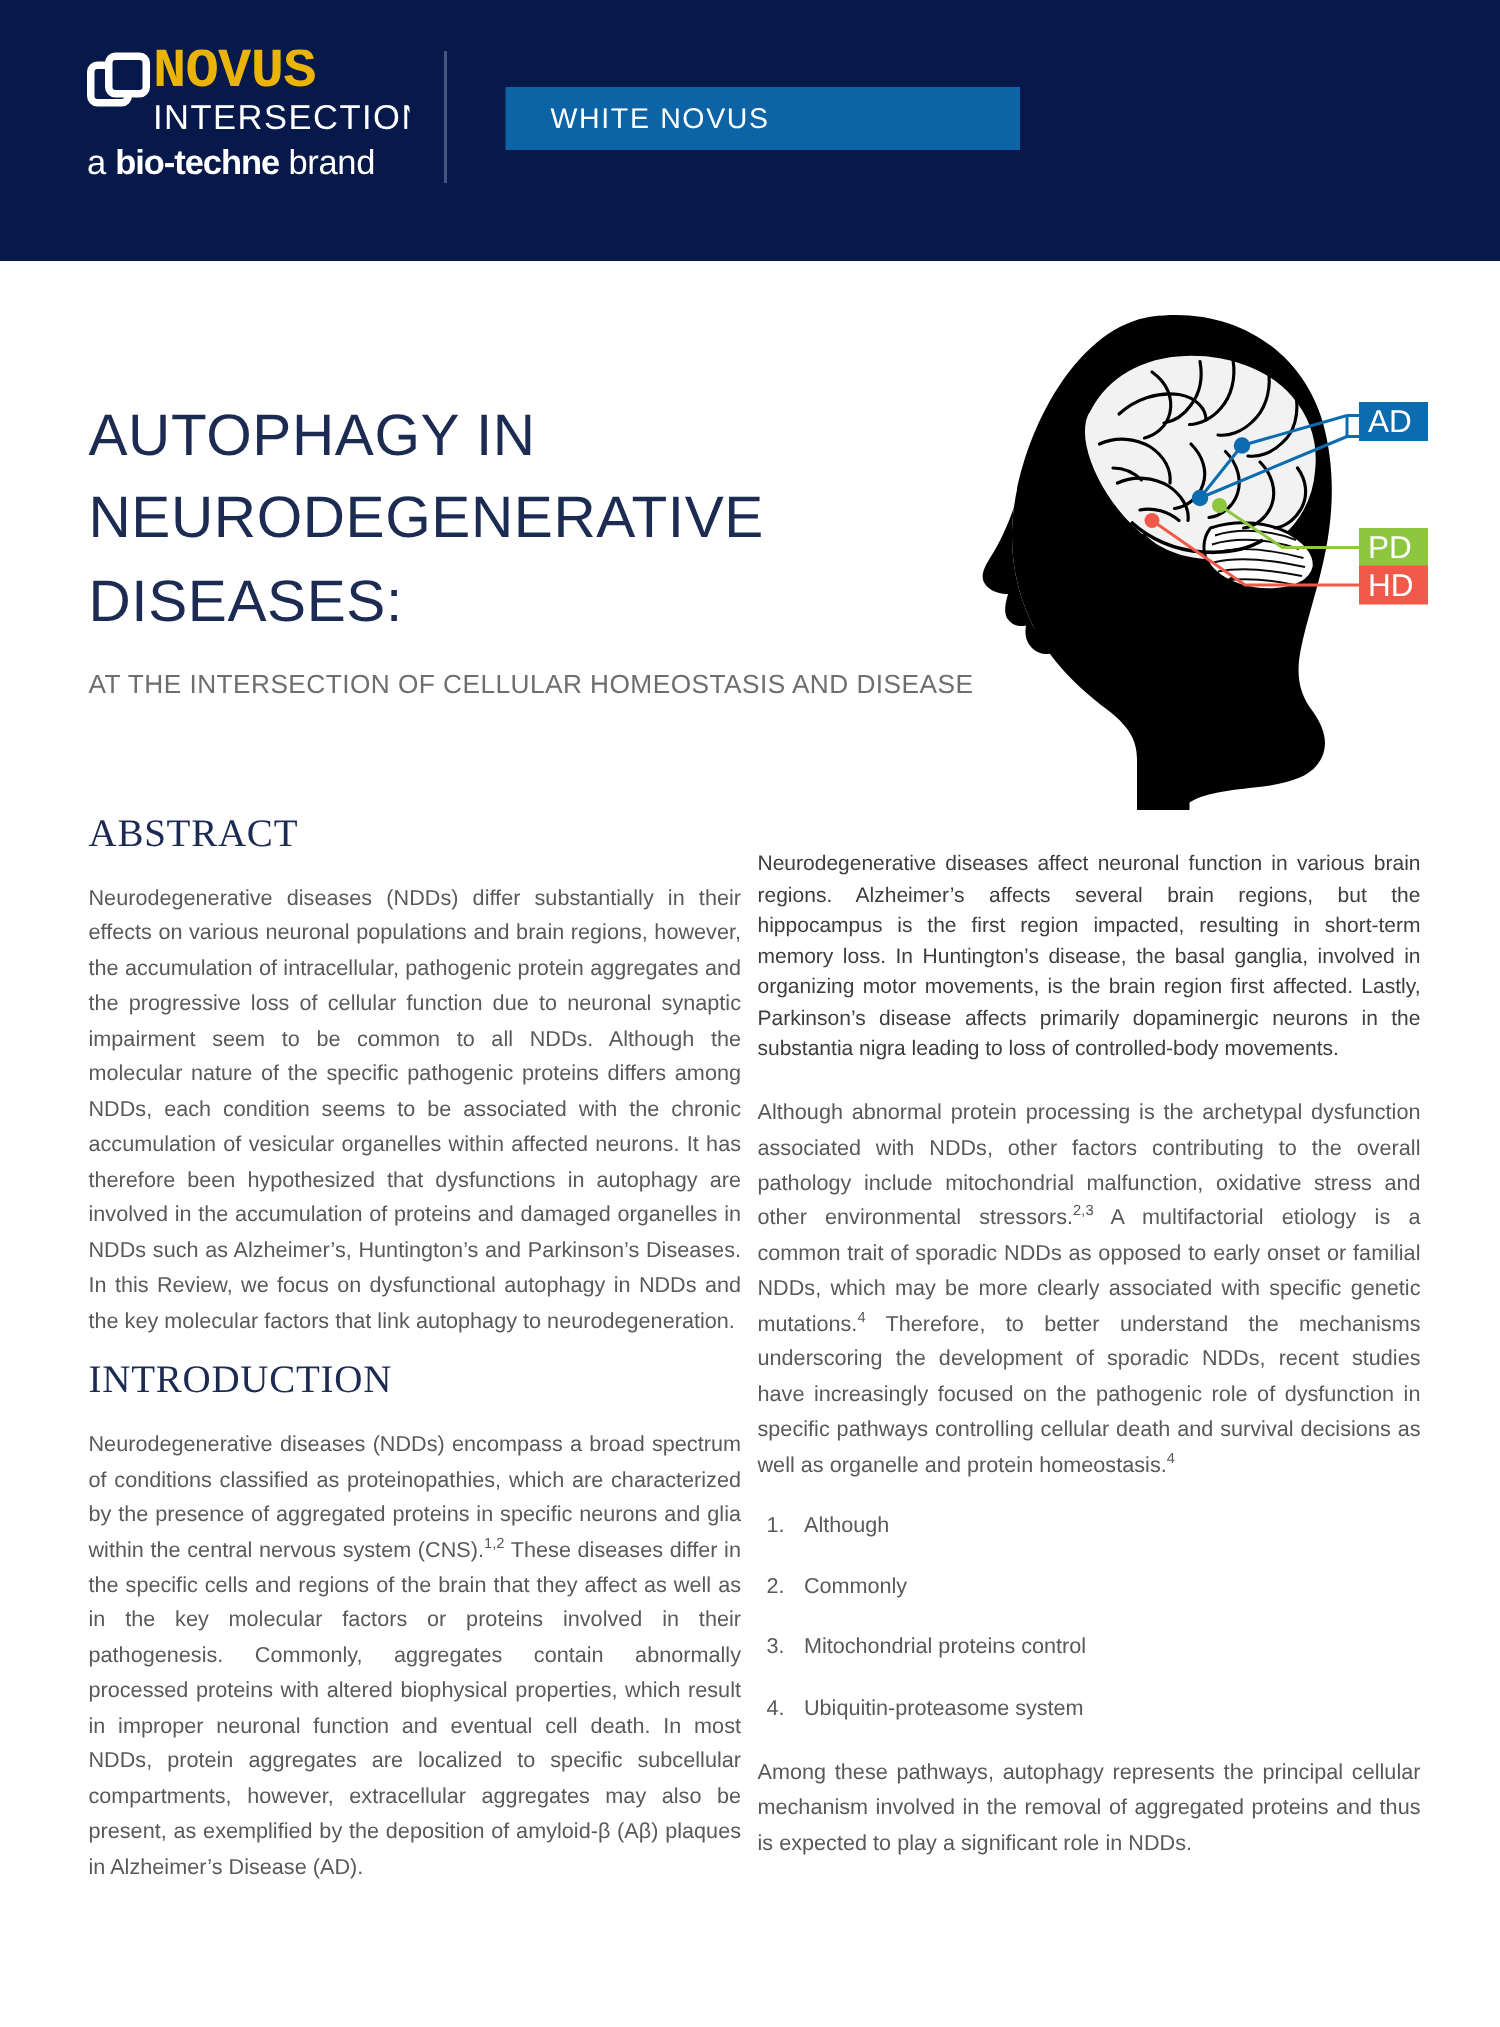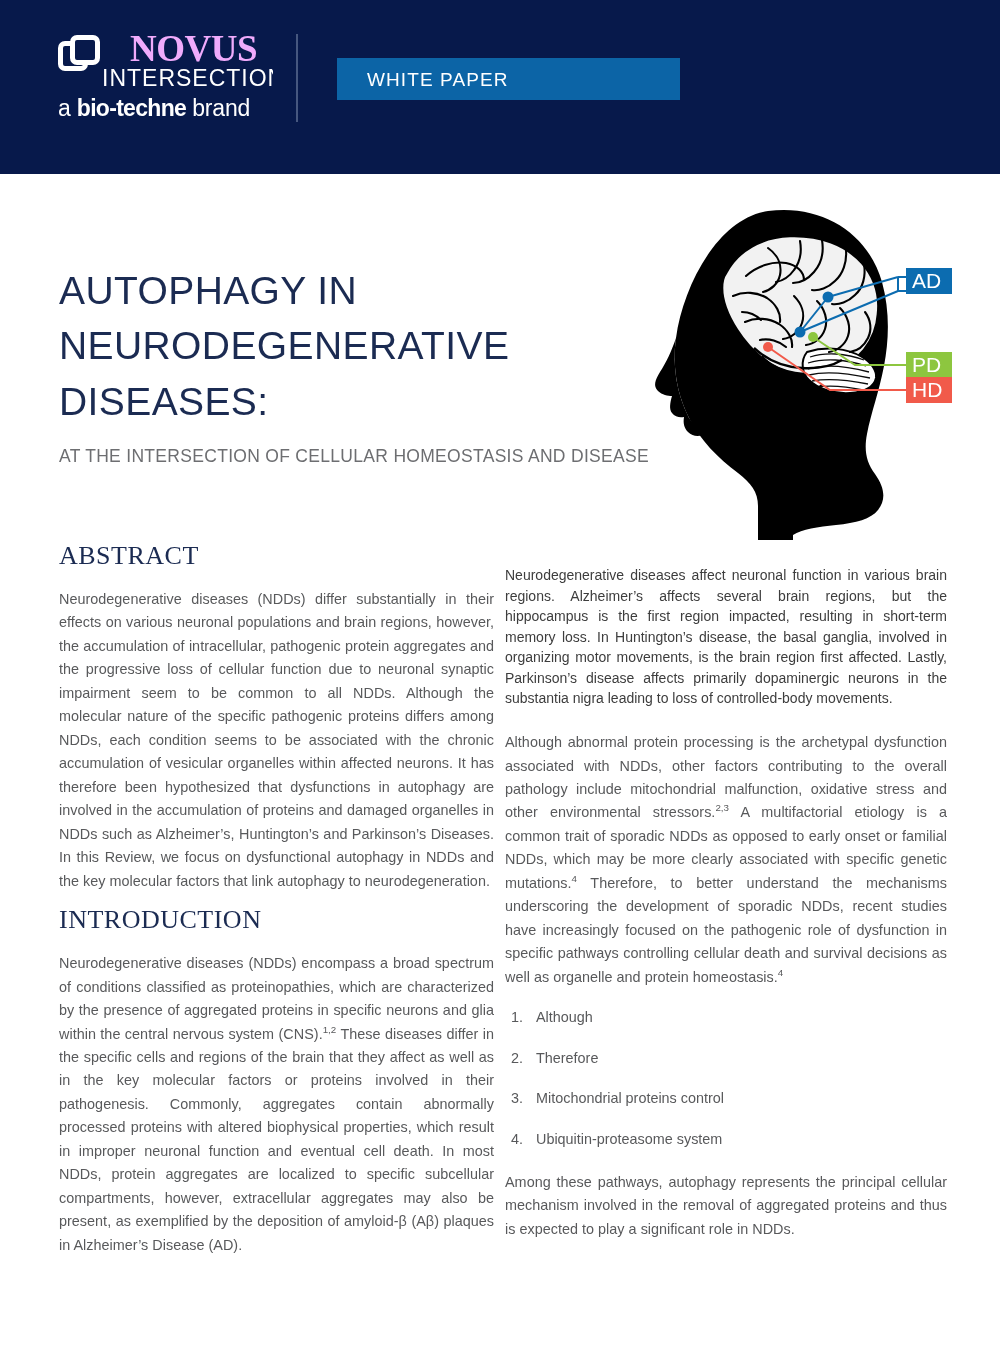--- a/index.html
+++ b/index.html
@@ -56,28 +56,27 @@
     box-sizing: border-box;
   }
   .logo-mark .sq-a { left: 0; top: 6px; width: 30px; height: 30px; }
   .logo-mark .sq-b { left: 12px; top: 0px; width: 30px; height: 30px; background: #07194b; }
   .logo-word-wrap {
     margin-left: 2px;
     display: flex;
     flex-direction: column;
   }
   .logo-novus {
-    font-family: Liberation Serif, serif;
+    font-family: Liberation Mono, monospace;
     font-size: 37px;
     font-weight: 700;
     letter-spacing: -0.5px;
     line-height: 0.86;
-    color: #f0abfc;
+    color: #eab308;
     white-space: nowrap;
-    text-align: center;
   }
   .logo-biologicals {
     font-family: "Liberation Sans", sans-serif;
     font-size: 23px;
     font-weight: 400;
     letter-spacing: 1.0px;
     line-height: 1.05;
     color: #ffffff;
     white-space: nowrap;
     margin-top: 1px;
@@ -230,21 +229,21 @@
         <div class="logo-novus">NOVUS</div>
         <div class="logo-biologicals">INTERSECTION</div>
       </div>
     </div>
     <div class="logo-brand"><span>a </span><b>bio-techne</b><span> brand</span></div>
   </div>
 
   <div class="header-divider"></div>
 
   <div class="white-paper-tag">
-    <span>WHITE PAPER</span>
+    <span>WHITE NOVUS</span>
   </div>
 </div>
 
 <div class="title-wrap">
   <h1 class="doc-title">
     <span>AUTOPHAGY IN</span><br>
     <span>NEURODEGENERATIVE DISEASES:</span>
   </h1>
   <div class="doc-subtitle">AT THE INTERSECTION OF CELLULAR HOMEOSTASIS AND DISEASE</div>
 </div>
@@ -342,19 +341,19 @@
 </div>
 
 <div class="col-right">
 
   <p class="caption-text">Neurodegenerative diseases affect neuronal function in various brain regions. Alzheimer’s affects several brain regions, but the hippocampus is the first region impacted, resulting in short-term memory loss. In Huntington’s disease, the basal ganglia, involved in organizing motor movements, is the brain region first affected. Lastly, Parkinson’s disease affects primarily dopaminergic neurons in the substantia nigra leading to loss of controlled-body movements.</p>
 
   <p class="body-text"><span>Although abnormal protein processing is the archetypal dysfunction associated with NDDs, other factors contributing to the overall pathology include mitochondrial malfunction, oxidative stress and other environmental stressors.</span><sup>2,3</sup><span> A multifactorial etiology is a common trait of sporadic NDDs as opposed to early onset or familial NDDs, which may be more clearly associated with specific genetic mutations.</span><sup>4</sup><span> Therefore, to better understand the mechanisms underscoring the development of sporadic NDDs, recent studies have increasingly focused on the pathogenic role of dysfunction in specific pathways controlling cellular death and survival decisions as well as organelle and protein homeostasis.</span><sup>4</sup></p>
 
   <ol class="pathway-list">
     <li>Although</li>
-    <li>Therefore</li>
+    <li>Commonly</li>
     <li>Mitochondrial proteins control</li>
     <li>Ubiquitin-proteasome system</li>
   </ol>
 
   <p class="body-text">Among these pathways, autophagy represents the principal cellular mechanism involved in the removal of aggregated proteins and thus is expected to play a significant role in NDDs.</p>
 </div>
 
 </body></html>

